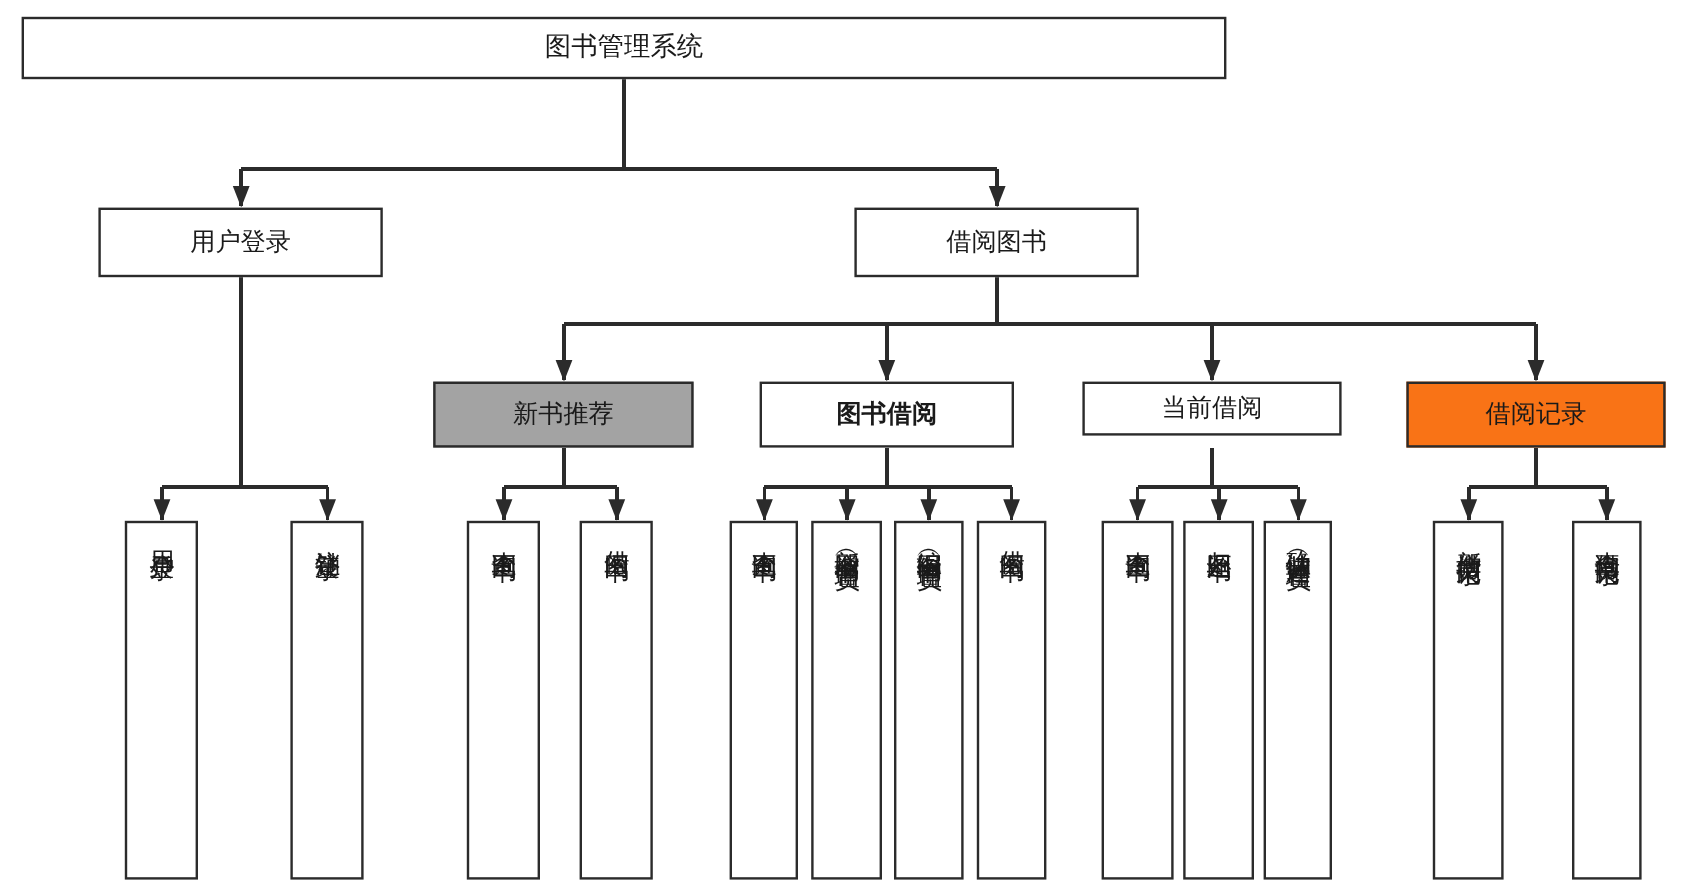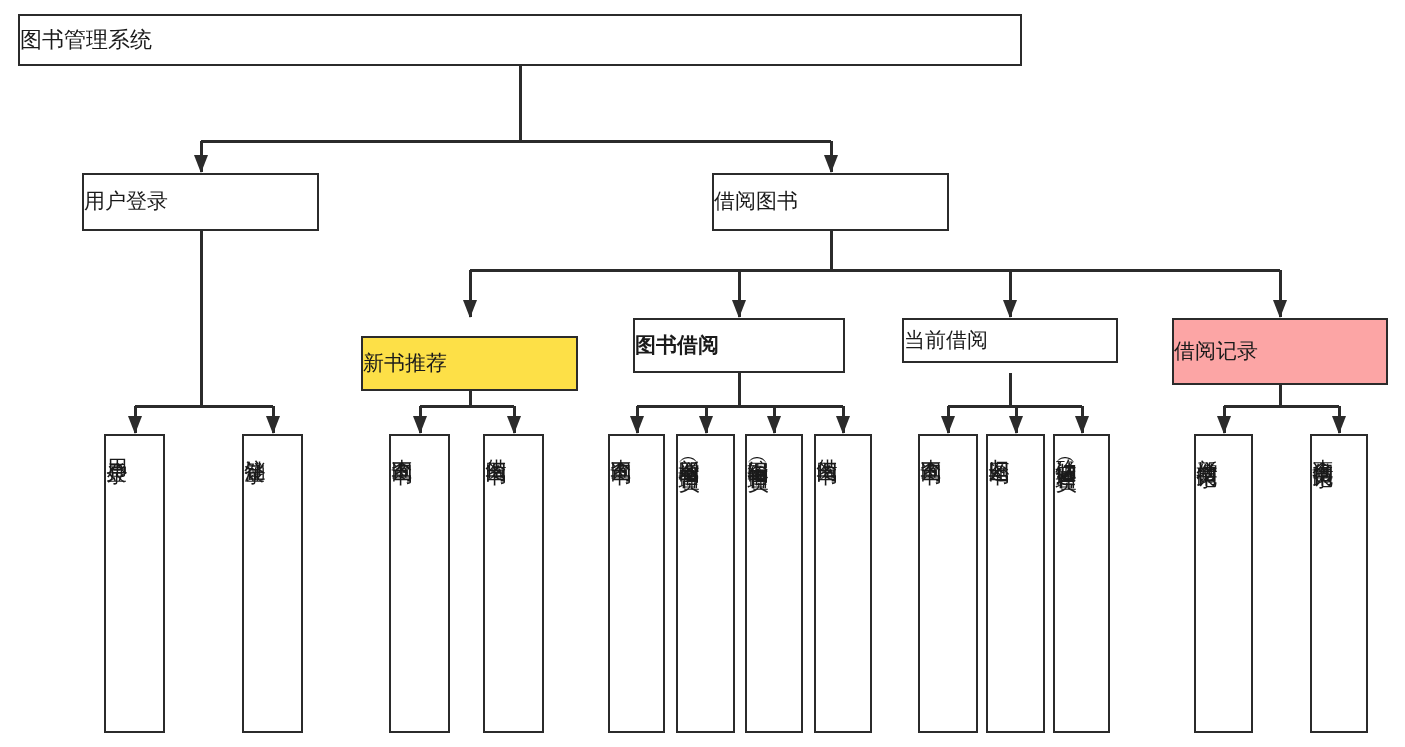--- a/index.html
+++ b/index.html
@@ -25,21 +25,21 @@
     height: 747px;
     pointer-events: none;
   }
   .node {
     position: absolute;
     box-sizing: border-box;
     background: #ffffff;
     border: 2px solid #2b2b2b;
     display: flex;
     align-items: center;
-    justify-content: flex-start;
+    justify-content: center;
     overflow: hidden;
   }
   .node .label {
     color: #1a1a1a;
     text-align: center;
     line-height: 1.12;
     white-space: nowrap;
   }
   .node.h .label {
     font-size: 21px;
@@ -130,30 +130,30 @@
   <div id="nodes">
       <div class="node h root" style="left: 18px; top: 14px; width: 1004px; height: 52px; border-color: rgb(43, 43, 43); background: rgb(255, 255, 255);">
         <span class="label" style="color: rgb(26, 26, 26);">图书管理系统</span>
       </div>
       <div class="node h" style="left: 82px; top: 173px; width: 237px; height: 58px; border-color: rgb(43, 43, 43); background: rgb(255, 255, 255);">
         <span class="label" style="color: rgb(26, 26, 26);">用户登录</span>
       </div>
       <div class="node h" style="left: 712px; top: 173px; width: 237px; height: 58px; border-color: rgb(43, 43, 43); background: rgb(255, 255, 255);">
         <span class="label" style="color: rgb(26, 26, 26);">借阅图书</span>
       </div>
-      <div class="node h" style="left: 361px; top: 336px; width: 217px; height: 55px; border-color: rgb(43, 43, 43); background: #fde047;">
+      <div class="node h" style="left: 361px; top: 318px; width: 217px; height: 55px; border-color: rgb(43, 43, 43); background: #a3a3a3;">
         <span class="label" style="color: rgb(26, 26, 26);">新书推荐</span>
       </div>
       <div class="node h" style="left: 633px; top: 318px; width: 212px; height: 55px; border-color: rgb(43, 43, 43); background: rgb(255, 255, 255); font-weight: bold;">
         <span class="label" style="color: rgb(26, 26, 26);">图书借阅</span>
       </div>
       <div class="node h" style="left: 902px; top: 318px; width: 216px; height: 45px; border-color: rgb(43, 43, 43); background: rgb(255, 255, 255);">
         <span class="label" style="color: rgb(26, 26, 26);">当前借阅</span>
       </div>
-      <div class="node h" style="left: 1172px; top: 318px; width: 216px; height: 67px; border-color: rgb(43, 43, 43); background: #fca5a5;">
+      <div class="node h" style="left: 1172px; top: 318px; width: 216px; height: 55px; border-color: rgb(43, 43, 43); background: #f97316;">
         <span class="label" style="color: rgb(26, 26, 26);">借阅记录</span>
       </div>
       <div class="node v" style="left: 104px; top: 434px; width: 61px; height: 299px; border-color: rgb(43, 43, 43); background: rgb(255, 255, 255);">
         <span class="label" style="color: rgb(26, 26, 26);">用户登录</span>
       </div>
       <div class="node v" style="left: 242px; top: 434px; width: 61px; height: 299px; border-color: rgb(43, 43, 43); background: rgb(255, 255, 255);">
         <span class="label" style="color: rgb(26, 26, 26);">注销登录</span>
       </div>
       <div class="node v" style="left: 389px; top: 434px; width: 61px; height: 299px; border-color: rgb(43, 43, 43); background: rgb(255, 255, 255);">
         <span class="label" style="color: rgb(26, 26, 26);">查询图书</span>

